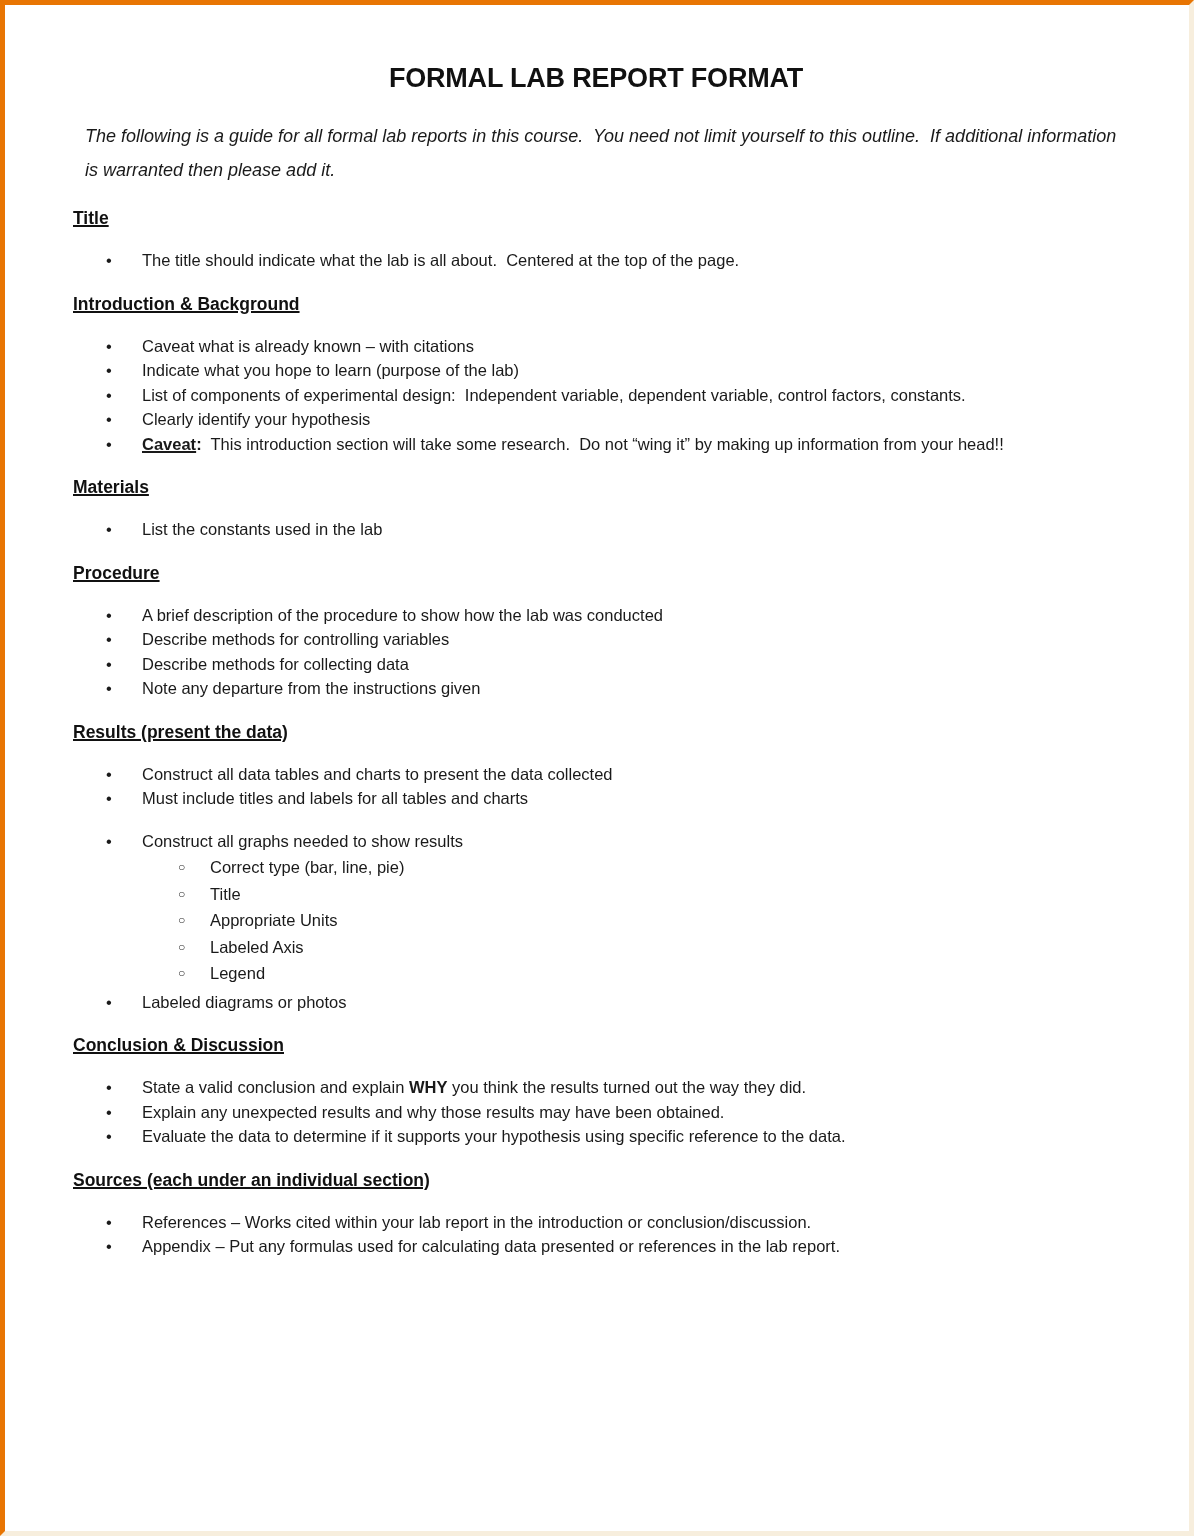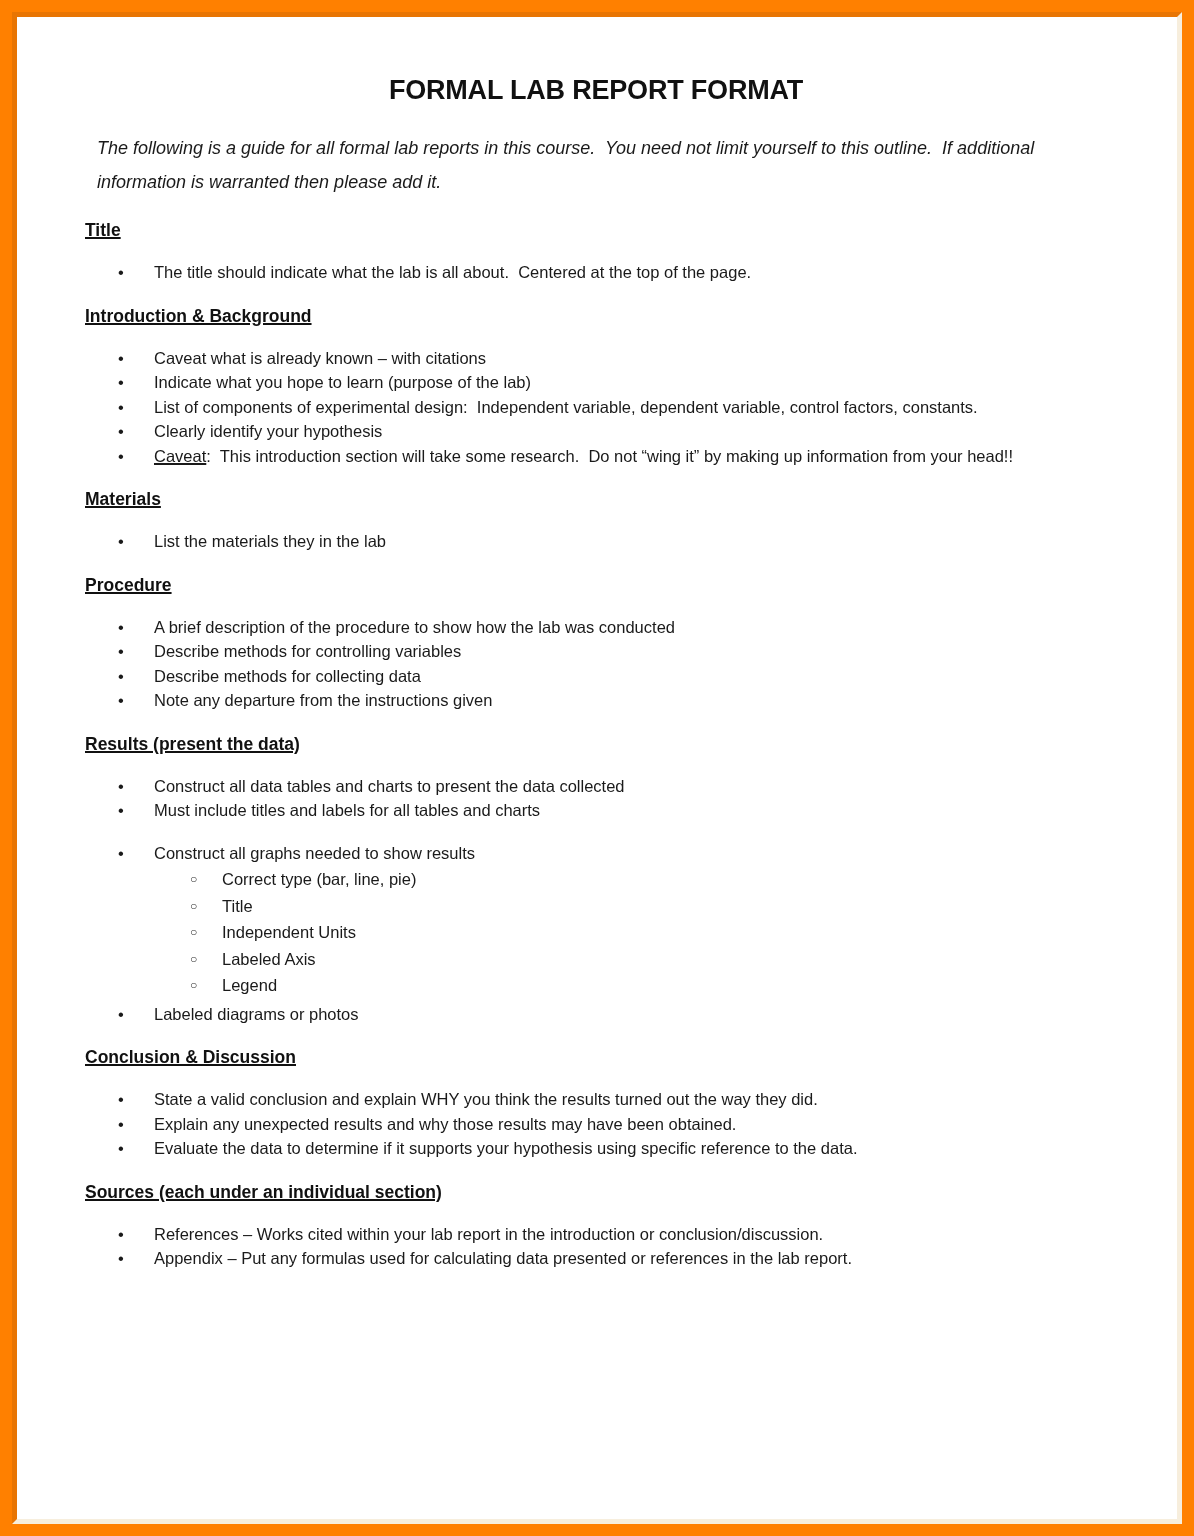--- a/index.html
+++ b/index.html
@@ -6,21 +6,20 @@
   body {
     font-family: "Liberation Sans", sans-serif;
     background: #ff8000;
     width: 1194px;
   }
   .frame {
     width: 1194px;
     height: 1536px;
     box-sizing: border-box;
     background: #ff8000;
-    padding: 12px;
   }
   .page {
     width: 100%;
     height: 100%;
     box-sizing: border-box;
     background: #ffffff;
     border-top: 5px solid #e87503;
     border-left: 5px solid #e87503;
     border-right: 5px solid #f7eedd;
     border-bottom: 5px solid #f7eedd;
@@ -84,21 +83,21 @@
   }
   li.sub > .smarker {
     position: absolute;
     left: 36px;
     top: 0;
     font-size: 12px;
     line-height: 26.5px;
     color: #2b2b2b;
   }
   .btext { white-space: pre-wrap; }
-  .btext .b { font-weight: normal; }
+  .btext .b { font-weight: bold; }
   .btext .u { text-decoration: underline; text-decoration-thickness: 1.5px; }
 </style>
 </head>
 <body>
 
 <div class="frame">
   <div class="page">
     <div class="content">
       <h1 class="doc-title">FORMAL LAB REPORT FORMAT</h1>
       <p class="intro">The following is a guide for all formal lab reports in this course.  You need not limit yourself to this outline.  If additional information is warranted then please add it.</p>
@@ -115,21 +114,21 @@
               <li class="bullet"><span class="marker">•</span><span class="btext"><span>Caveat what is already known – with citations</span></span></li>
               <li class="bullet"><span class="marker">•</span><span class="btext"><span>Indicate what you hope to learn (purpose of the lab)</span></span></li>
               <li class="bullet"><span class="marker">•</span><span class="btext"><span>List of components of experimental design:  Independent variable, dependent variable, control factors, constants.</span></span></li>
               <li class="bullet"><span class="marker">•</span><span class="btext"><span>Clearly identify your hypothesis</span></span></li>
               <li class="bullet"><span class="marker">•</span><span class="btext"><span class="b u">Caveat</span><span class="b">:</span><span>  This introduction section will take some research.  Do not “wing it” by making up information from your head!!</span></span></li>
             </ul>
           </section>
           <section>
             <h2 class="sec-heading">Materials</h2>
             <ul class="bullets">
-              <li class="bullet"><span class="marker">•</span><span class="btext"><span>List the materials they in the lab</span></span></li>
+              <li class="bullet"><span class="marker">•</span><span class="btext"><span>List the constants used in the lab</span></span></li>
             </ul>
           </section>
           <section>
             <h2 class="sec-heading">Procedure</h2>
             <ul class="bullets">
               <li class="bullet"><span class="marker">•</span><span class="btext"><span>A brief description of the procedure to show how the lab was conducted</span></span></li>
               <li class="bullet"><span class="marker">•</span><span class="btext"><span>Describe methods for controlling variables</span></span></li>
               <li class="bullet"><span class="marker">•</span><span class="btext"><span>Describe methods for collecting data</span></span></li>
               <li class="bullet"><span class="marker">•</span><span class="btext"><span>Note any departure from the instructions given</span></span></li>
             </ul>
@@ -139,21 +138,21 @@
             <ul class="bullets">
               <li class="bullet"><span class="marker">•</span><span class="btext"><span>Construct all data tables and charts to present the data collected</span></span></li>
               <li class="bullet"><span class="marker">•</span><span class="btext"><span>Must include titles and labels for all tables and charts</span></span></li>
             </ul>
           </section>
           <section>
             <ul class="bullets">
               <li class="bullet"><span class="marker">•</span><span class="btext"><span>Construct all graphs needed to show results</span></span><ul class="subs">
                   <li class="sub"><span class="smarker">○</span><span class="btext">Correct type (bar, line, pie)</span></li>
                   <li class="sub"><span class="smarker">○</span><span class="btext">Title</span></li>
-                  <li class="sub"><span class="smarker">○</span><span class="btext">Independent Units</span></li>
+                  <li class="sub"><span class="smarker">○</span><span class="btext">Appropriate Units</span></li>
                   <li class="sub"><span class="smarker">○</span><span class="btext">Labeled Axis</span></li>
                   <li class="sub"><span class="smarker">○</span><span class="btext">Legend</span></li>
                 </ul></li>
               <li class="bullet"><span class="marker">•</span><span class="btext"><span>Labeled diagrams or photos</span></span></li>
             </ul>
           </section>
           <section>
             <h2 class="sec-heading">Conclusion &amp; Discussion</h2>
             <ul class="bullets">
               <li class="bullet"><span class="marker">•</span><span class="btext"><span>State a valid conclusion and explain </span><span class="b">WHY</span><span> you think the results turned out the way they did.</span></span></li>

